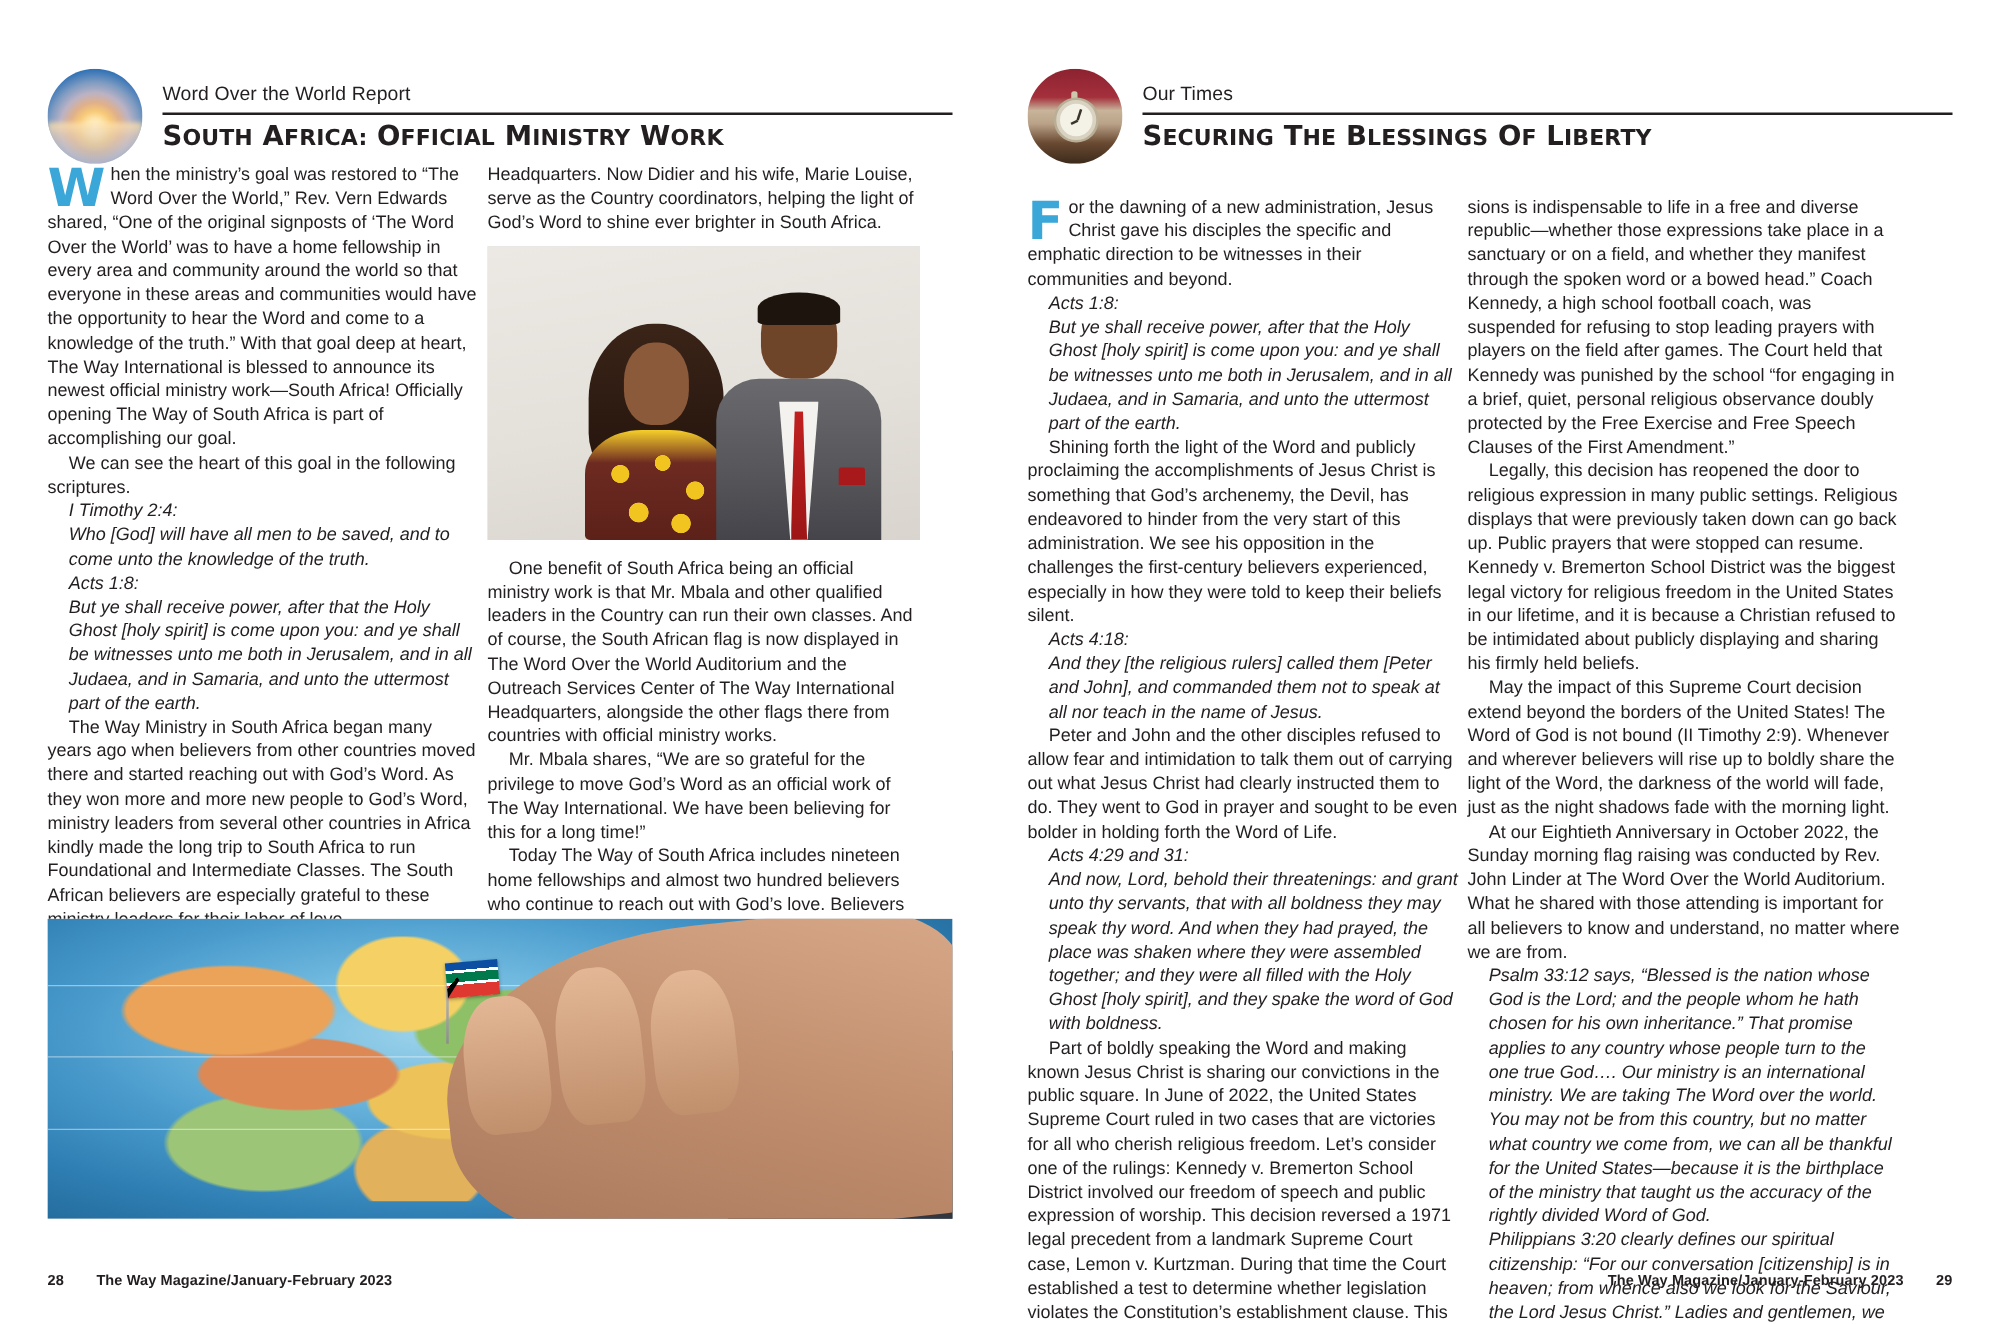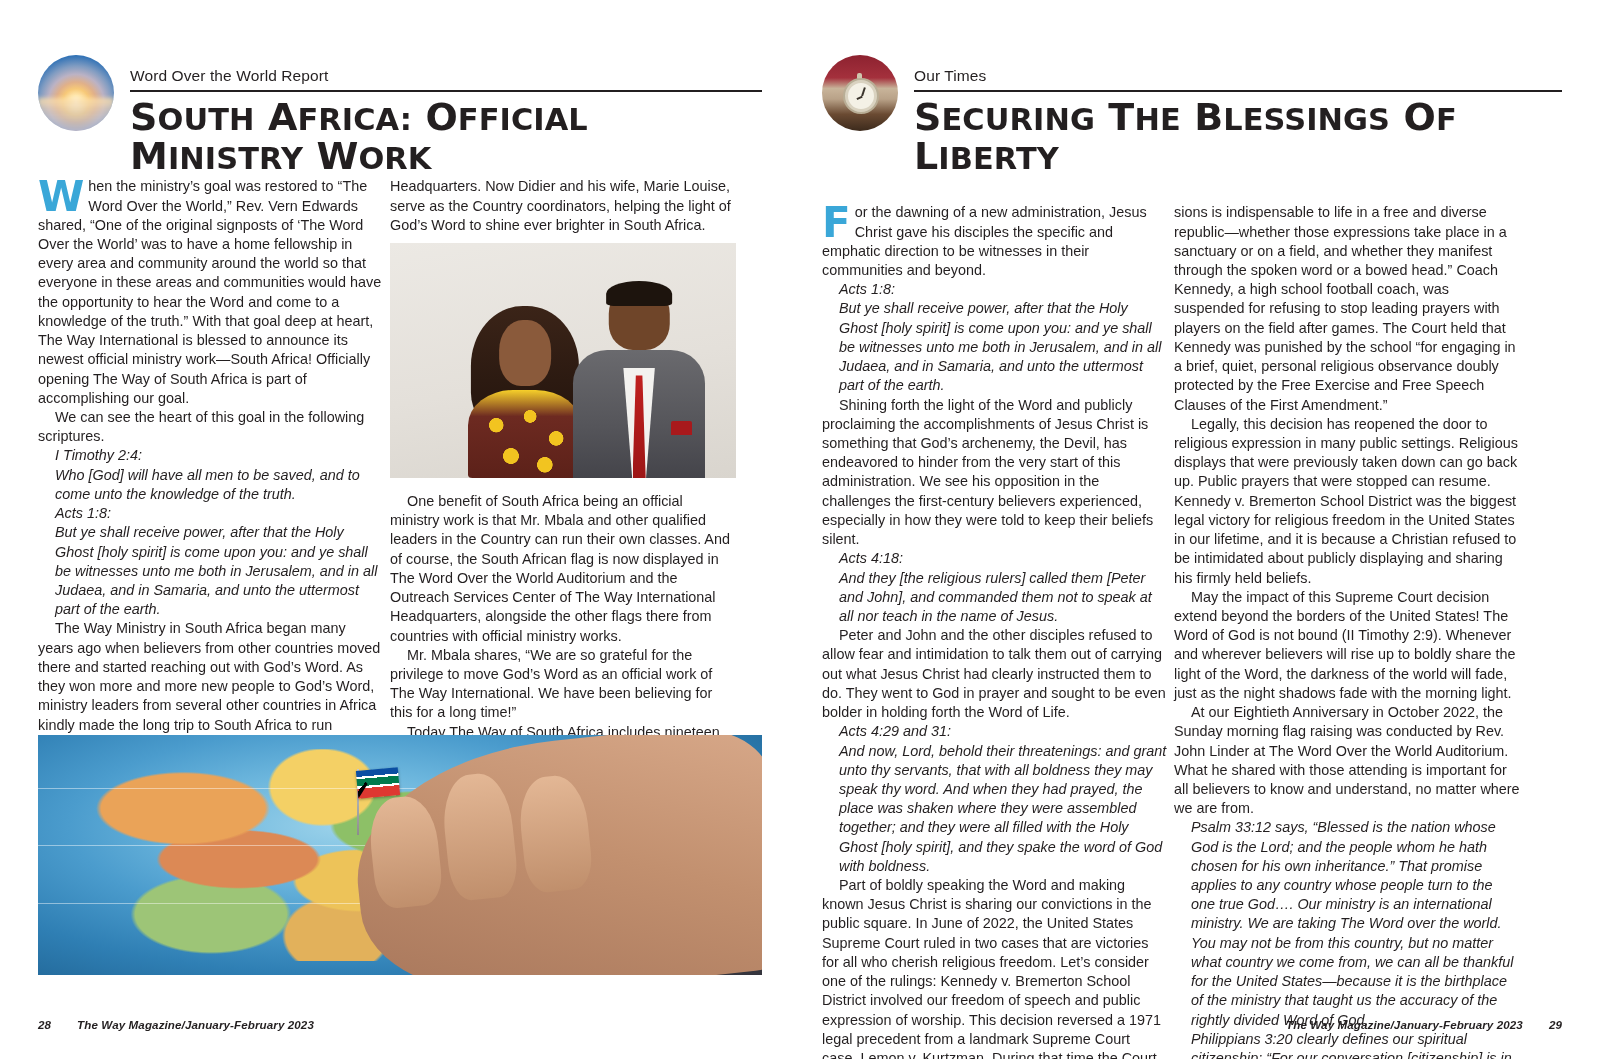--- a/index.html
+++ b/index.html
@@ -53,21 +53,21 @@
   }
 
   .head-text { flex:1; margin-left:16px; padding-top:12px; }
   .kicker {
     font-size:15.5px; color:#231f20;
     letter-spacing:0.1px; padding-bottom:3px;
   }
   .rule { height:1.6px; background:#231f20; margin:2px 0 6px 0; }
   .headline {
     font-family:"DejaVu Sans", sans-serif;
-    font-weight:700; font-size:38px; line-height:1.05;
+    font-weight:700; font-size:22px; line-height:1.05;
     letter-spacing:0.1px; color:#231f20;
     text-transform:uppercase;
   }
   .headline .sc { font-size:0.80em; }
 
   
   .cols { display:flex; gap:6px; }
   .col { width:346px; }
   p {
     margin:0;
@@ -170,21 +170,21 @@
     clip-path:polygon(0 0, 60% 50%, 0 100%);
   }
   .pin { position:absolute; left:44%; top:14%; width:2px; height:66px;
     background:linear-gradient(180deg,#cfcfcf,#8c8c8c); }
 
   
   .footer {
     position:absolute; bottom:28px; left:0; right:0;
     font-size:11.6px; font-weight:700; letter-spacing:0.1px;
   }
-  .footer .inner { display:flex; align-items:baseline;font-style:italic; }
+  .footer .inner { display:flex; align-items:baseline; }
   .footer.left .inner { padding-left:38px; }
   .footer.right .inner { padding-right:38px; justify-content:flex-end; }
   .pgnum { font-weight:700; }
   .footer.left .pgnum { margin-right:26px; }
   .footer.right .pgnum { margin-left:26px; }
 
   .page-left  { padding:55px 38px 0 38px; }
   .page-right { padding:55px 38px 0 22px; }
   .page-right .head-text { margin-left:16px; }
 </style>

